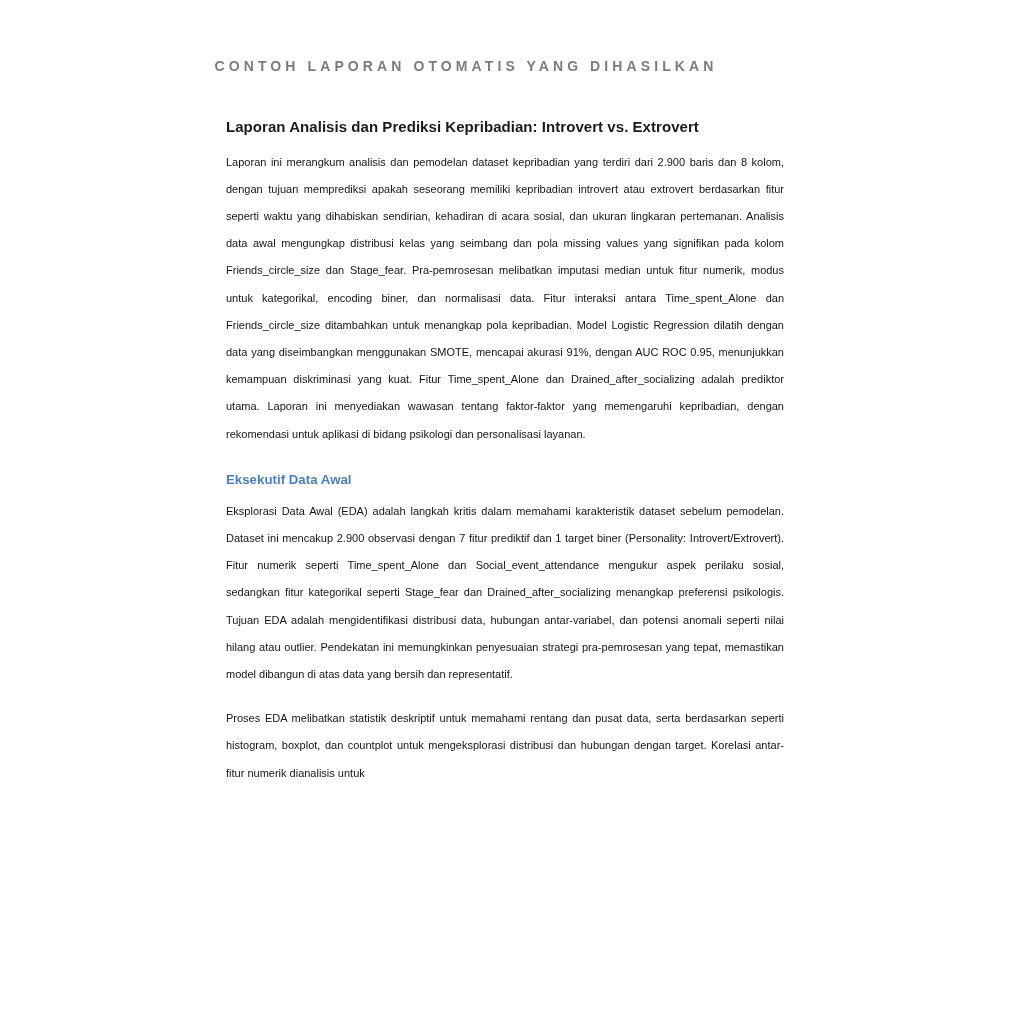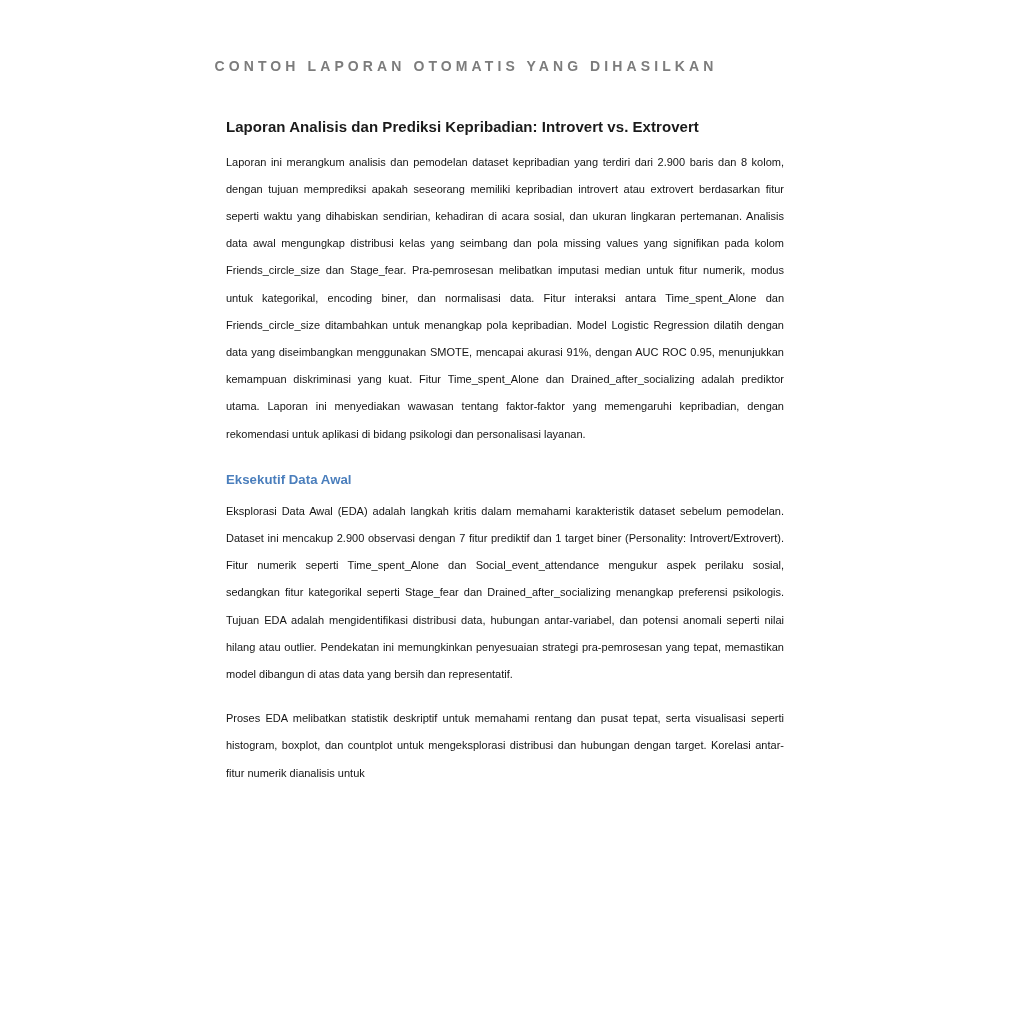--- a/index.html
+++ b/index.html
@@ -96,17 +96,17 @@
 
     <h1 class="doc-title">Laporan Analisis dan Prediksi Kepribadian: Introvert vs. Extrovert</h1>
 
     <div>
       <p class="para">Laporan ini merangkum analisis dan pemodelan dataset kepribadian yang terdiri dari 2.900 baris dan 8 kolom, dengan tujuan memprediksi apakah seseorang memiliki kepribadian introvert atau extrovert berdasarkan fitur seperti waktu yang dihabiskan sendirian, kehadiran di acara sosial, dan ukuran lingkaran pertemanan. Analisis data awal mengungkap distribusi kelas yang seimbang dan pola missing values yang signifikan pada kolom Friends_circle_size dan Stage_fear. Pra-pemrosesan melibatkan imputasi median untuk fitur numerik, modus untuk kategorikal, encoding biner, dan normalisasi data. Fitur interaksi antara Time_spent_Alone dan Friends_circle_size ditambahkan untuk menangkap pola kepribadian. Model Logistic Regression dilatih dengan data yang diseimbangkan menggunakan SMOTE, mencapai akurasi 91%, dengan AUC ROC 0.95, menunjukkan kemampuan diskriminasi yang kuat. Fitur Time_spent_Alone dan Drained_after_socializing adalah prediktor utama. Laporan ini menyediakan wawasan tentang faktor-faktor yang memengaruhi kepribadian, dengan rekomendasi untuk aplikasi di bidang psikologi dan personalisasi layanan.</p>
     </div>
 
     <div>
       <h2 class="section-heading">Eksekutif Data Awal</h2>
       <p class="para">Eksplorasi Data Awal (EDA) adalah langkah kritis dalam memahami karakteristik dataset sebelum pemodelan. Dataset ini mencakup 2.900 observasi dengan 7 fitur prediktif dan 1 target biner (Personality: Introvert/Extrovert). Fitur numerik seperti Time_spent_Alone dan Social_event_attendance mengukur aspek perilaku sosial, sedangkan fitur kategorikal seperti Stage_fear dan Drained_after_socializing menangkap preferensi psikologis. Tujuan EDA adalah mengidentifikasi distribusi data, hubungan antar-variabel, dan potensi anomali seperti nilai hilang atau outlier. Pendekatan ini memungkinkan penyesuaian strategi pra-pemrosesan yang tepat, memastikan model dibangun di atas data yang bersih dan representatif.</p>
-      <p class="para last-para clipped">Proses EDA melibatkan statistik deskriptif untuk memahami rentang dan pusat tepat, serta visualisasi seperti histogram, boxplot, dan countplot untuk mengeksplorasi distribusi dan hubungan dengan target. Korelasi antar-fitur numerik dianalisis untuk</p>
+      <p class="para last-para clipped">Proses EDA melibatkan statistik deskriptif untuk memahami rentang dan pusat data, serta berdasarkan seperti histogram, boxplot, dan countplot untuk mengeksplorasi distribusi dan hubungan dengan target. Korelasi antar-fitur numerik dianalisis untuk</p>
     </div>
 
   </div>
 </div>
 
 </body></html>

